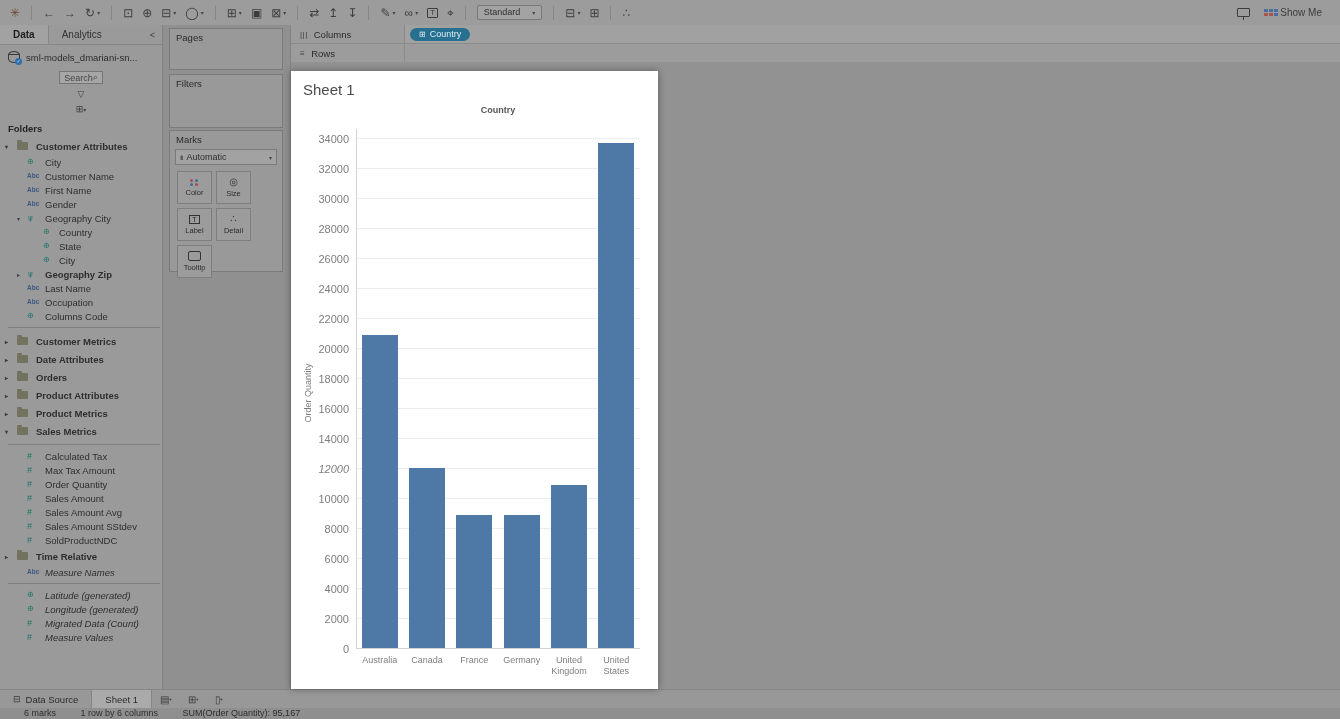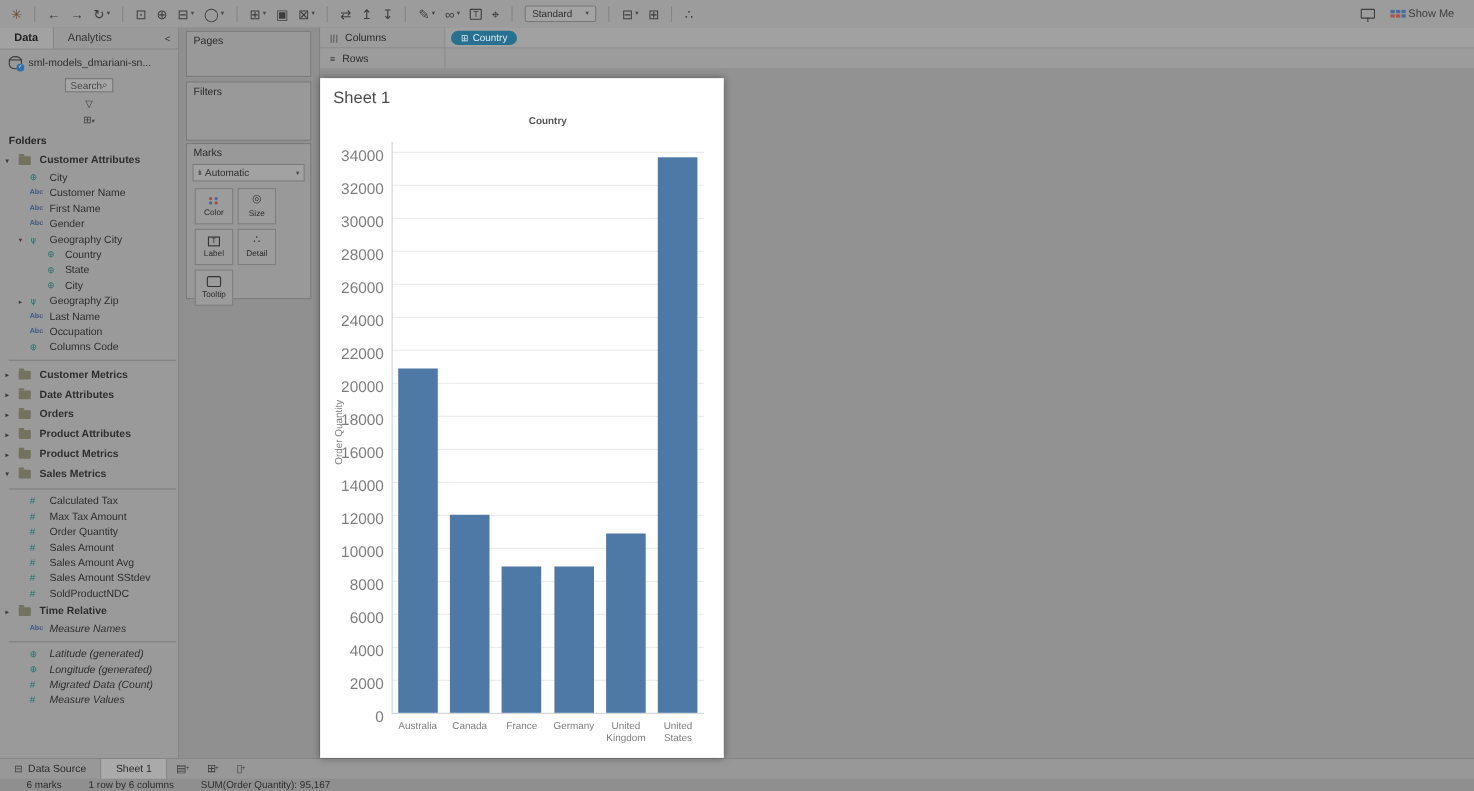--- a/index.html
+++ b/index.html
@@ -86,21 +86,21 @@
   .pill.measure{background:#2f9e5e;color:#e8f6ed;}
   .pill .p-ic{font-size:8px;}
   
   #worksheet-bg{position:absolute;left:291px;top:62px;right:0;bottom:29px;background:#929292;}
   #sheet-card{position:absolute;left:291px;top:71px;width:367px;height:618px;background:#ffffff;
               z-index:5;box-shadow:0 0 7px rgba(0,0,0,.38);}
   #sheet-title{position:absolute;left:12px;top:10px;font-size:15px;color:#4c4c4c;}
   #col-header{position:absolute;top:34px;font-size:9px;font-weight:bold;color:#555;text-align:center;}
   .gridline{position:absolute;height:1px;background:#ececec;}
   .axis-line{position:absolute;background:#d2d2d2;}
-  .tick-label{position:absolute;width:56px;text-align:right;font-size:14px;color:#7d7d7d;}
+  .tick-label{position:absolute;width:56px;text-align:right;font-size:11px;color:#7d7d7d;}
   #ylabel{position:absolute;font-size:9px;color:#7d7d7d;white-space:nowrap;
           transform:translate(-50%,-50%) rotate(-90deg);}
   .bar{position:absolute;}
   .cat-label{position:absolute;font-size:9px;color:#7d7d7d;text-align:center;line-height:1.25;}
   
   #tour-tooltip{position:absolute;left:707px;top:323px;width:252px;height:122px;border-radius:10px;
                 z-index:8;box-shadow:0 9px 18px rgba(0,0,0,.38);color:#fff;}
   #tt-tail{position:absolute;left:-11px;top:52px;width:0;height:0;border-top:9px solid transparent;
            border-bottom:9px solid transparent;}
   #tt-text{padding:17px 20px 0;font-size:15px;line-height:1.55;letter-spacing:.2px;}
@@ -282,21 +282,21 @@
           <span class="ticon ic-globe" style="left: 43px;">⊕</span>
           <span class="tlabel" style="left: 59px;">State</span>
         </div>
         <div class="trow field">
           <span class="ticon ic-globe" style="left: 43px;">⊕</span>
           <span class="tlabel" style="left: 59px;">City</span>
         </div>
         <div class="trow field">
           <span class="tcaret" style="left: 17px;">▸</span>
           <span class="ticon ic-hier" style="left: 27px;">⋔</span>
-          <span class="tlabel" style="left: 45px;">Geography Zip</span>
+          <span class="tlabel" style="left: 45px; font-weight: bold;">Geography Zip</span>
         </div>
         <div class="trow field">
           <span class="ticon ic-abc" style="left: 27px;">Abc</span>
           <span class="tlabel" style="left: 45px;">Last Name</span>
         </div>
         <div class="trow field">
           <span class="ticon ic-abc" style="left: 27px;">Abc</span>
           <span class="tlabel" style="left: 45px;">Occupation</span>
         </div>
         <div class="trow field">
@@ -469,21 +469,21 @@
       <div class="tick-label" style="left: 2px; top: 542px;">2000</div>
       <div class="gridline" style="left: 65px; width: 284px; top: 517px;"></div>
       <div class="tick-label" style="left: 2px; top: 512px;">4000</div>
       <div class="gridline" style="left: 65px; width: 284px; top: 487px;"></div>
       <div class="tick-label" style="left: 2px; top: 482px;">6000</div>
       <div class="gridline" style="left: 65px; width: 284px; top: 457px;"></div>
       <div class="tick-label" style="left: 2px; top: 452px;">8000</div>
       <div class="gridline" style="left: 65px; width: 284px; top: 427px;"></div>
       <div class="tick-label" style="left: 2px; top: 422px;">10000</div>
       <div class="gridline" style="left: 65px; width: 284px; top: 397px;"></div>
-      <div class="tick-label" style="left: 2px; top: 392px;">12000</div>
+      <div class="tick-label" style="left: 2px; top: 392px; font-style: italic;">12000</div>
       <div class="gridline" style="left: 65px; width: 284px; top: 367px;"></div>
       <div class="tick-label" style="left: 2px; top: 362px;">14000</div>
       <div class="gridline" style="left: 65px; width: 284px; top: 337px;"></div>
       <div class="tick-label" style="left: 2px; top: 332px;">16000</div>
       <div class="gridline" style="left: 65px; width: 284px; top: 307px;"></div>
       <div class="tick-label" style="left: 2px; top: 302px;">18000</div>
       <div class="gridline" style="left: 65px; width: 284px; top: 277px;"></div>
       <div class="tick-label" style="left: 2px; top: 272px;">20000</div>
       <div class="gridline" style="left: 65px; width: 284px; top: 247px;"></div>
       <div class="tick-label" style="left: 2px; top: 242px;">22000</div>

